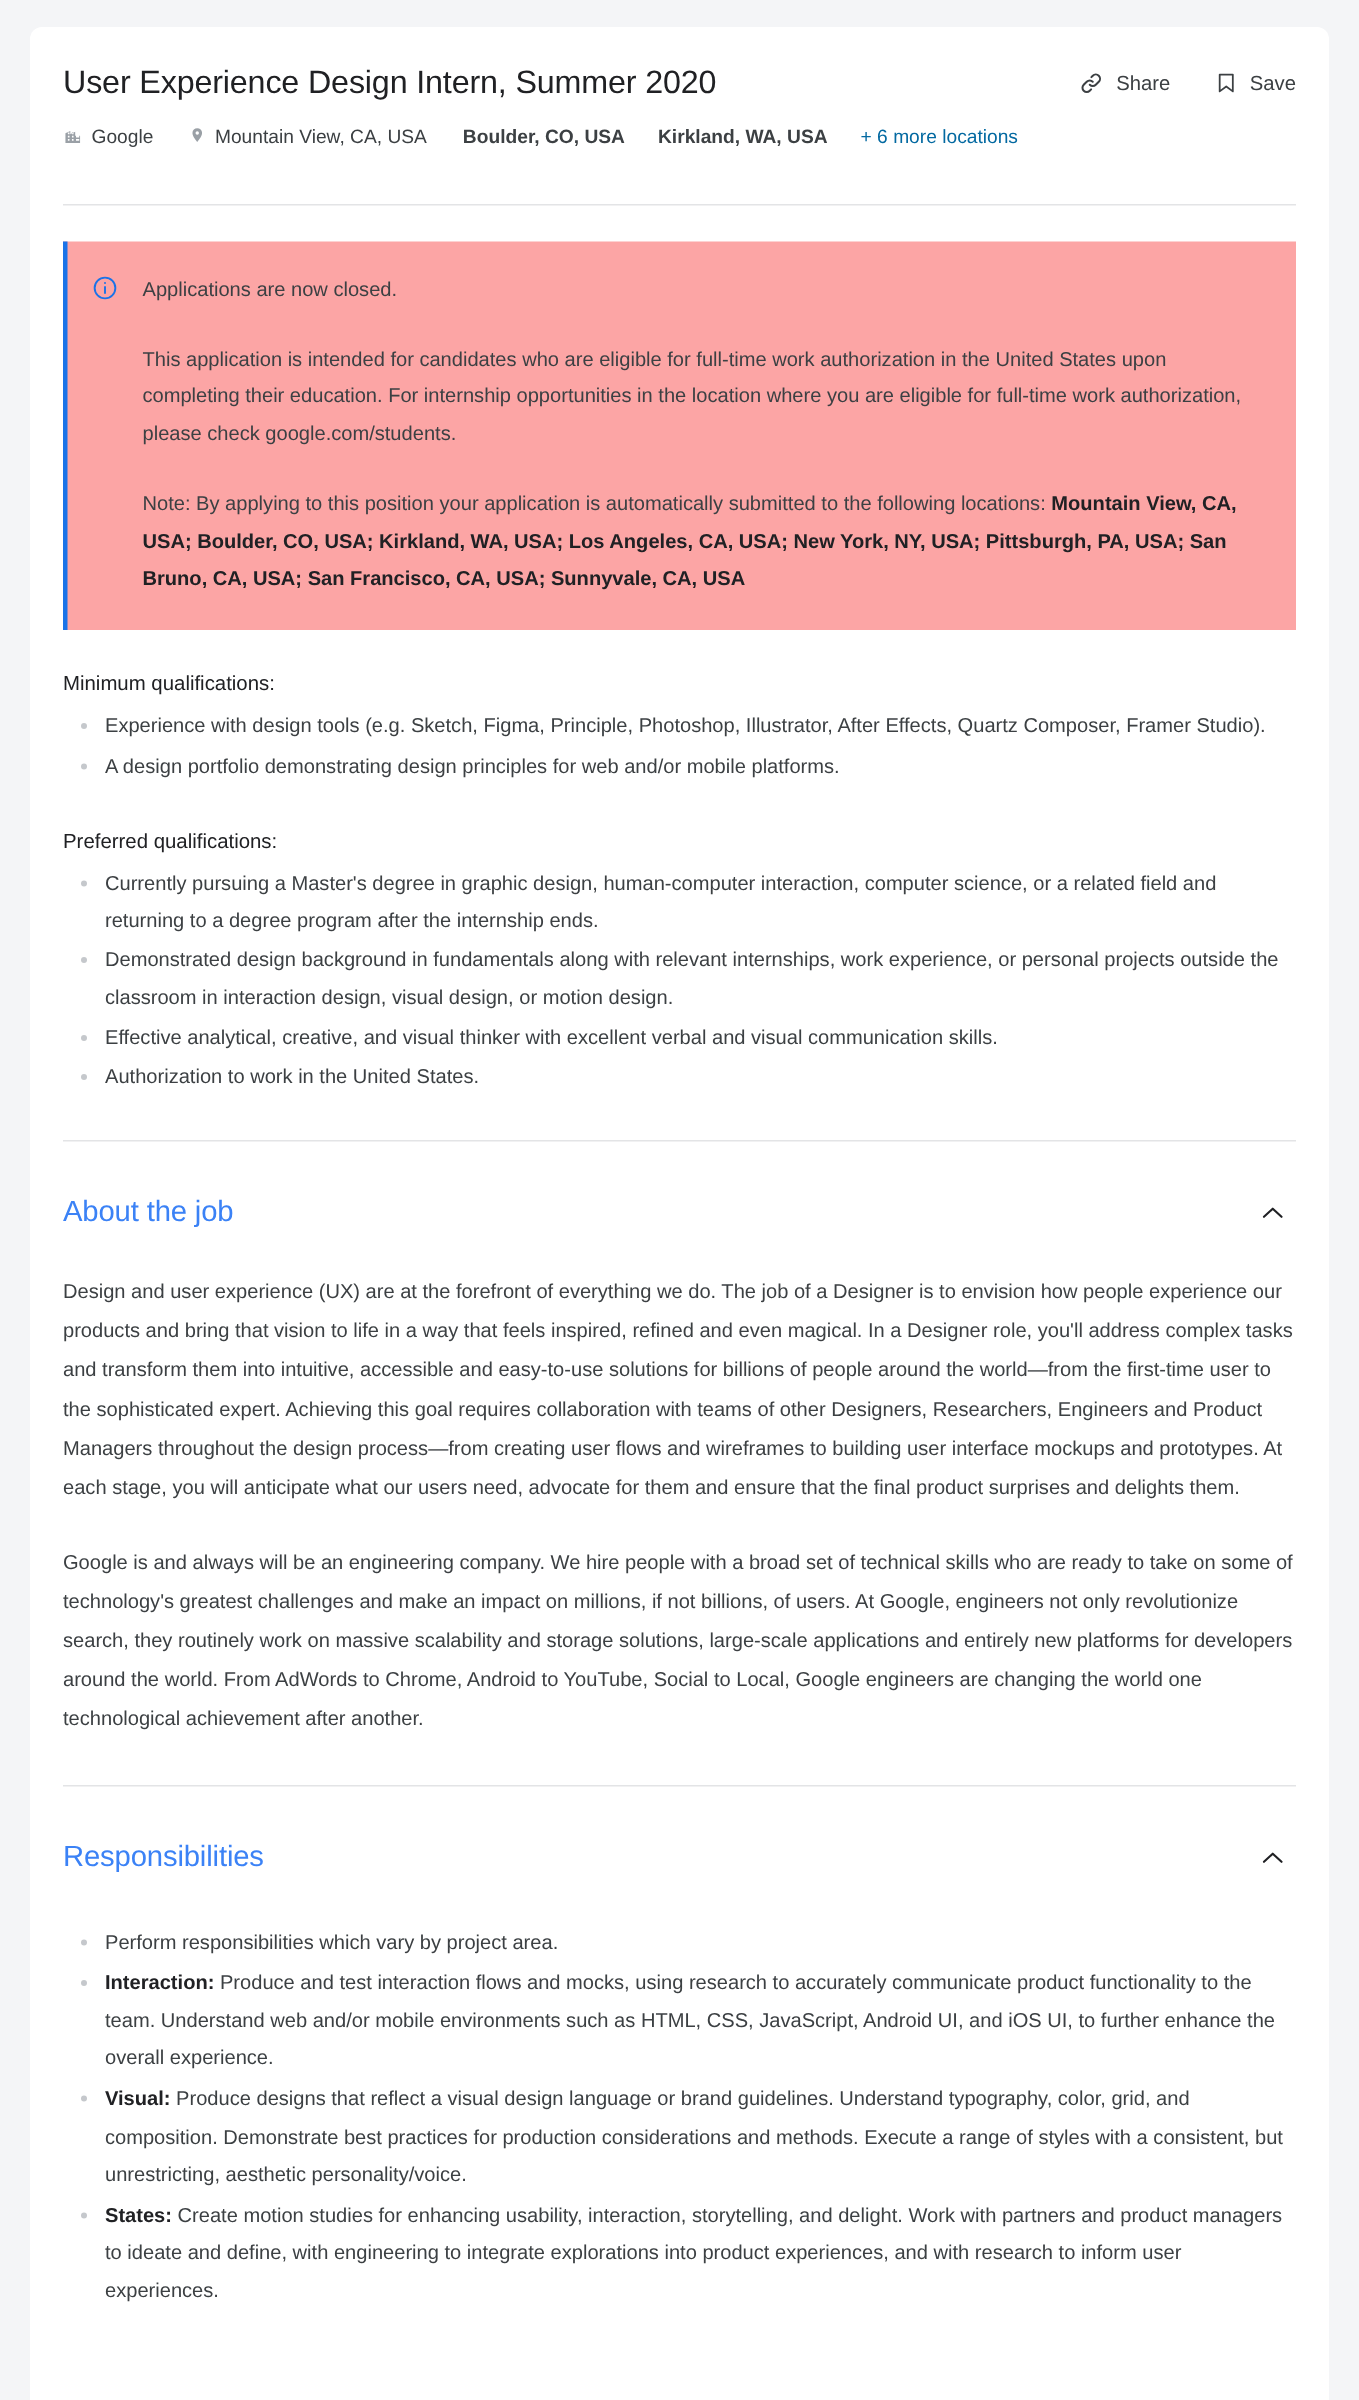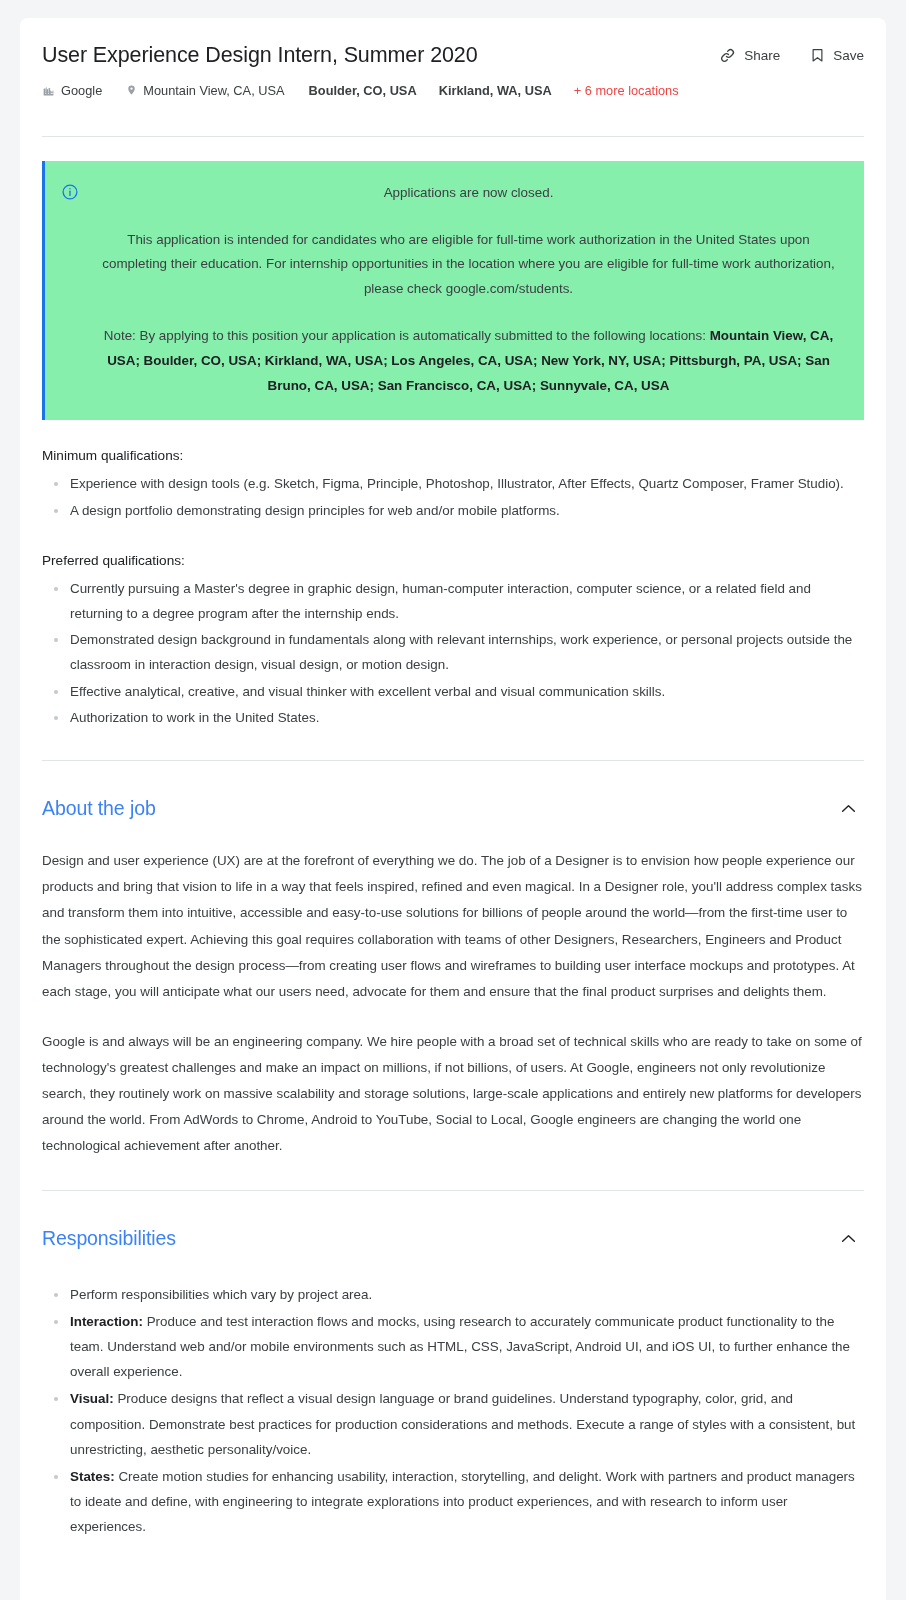--- a/index.html
+++ b/index.html
@@ -65,38 +65,37 @@
     color: #3c4043;
   }
   .meta-item {
     display: flex;
     align-items: center;
     gap: 6px;
     margin-right: 24px;
     white-space: nowrap;
   }
   .meta-item.plain { margin-right: 22px; font-weight: bold; }
-  .meta-more { color: #ef4444; white-space: nowrap; }
+  .meta-more { color: #0369a1; white-space: nowrap; }
   .meta-icon { display: inline-flex; flex-shrink: 0; }
 
   .divider {
     height: 1px;
     background: #e3e4e6;
     margin: 38px 0 0 0;
   }
 
   
   .notice {
     margin-top: 24px;
-    background: #86efac;
+    background: #fca5a5;
     border-left: 3px solid #1a73e8;
     padding: 20px 22px 22px 16px;
     display: flex;
     gap: 16px;
-    text-align: center;
   }
   .notice-icon { flex-shrink: 0; padding-top: 2px; }
   .notice-body { flex: 1; }
   .notice-p {
     font-size: 13.4px;
     line-height: 1.85;
     color: #3c4043;
   }
   .notice-p + .notice-p { margin-top: 22px; }
   .notice-p b { font-weight: 700; color: #202124; }

